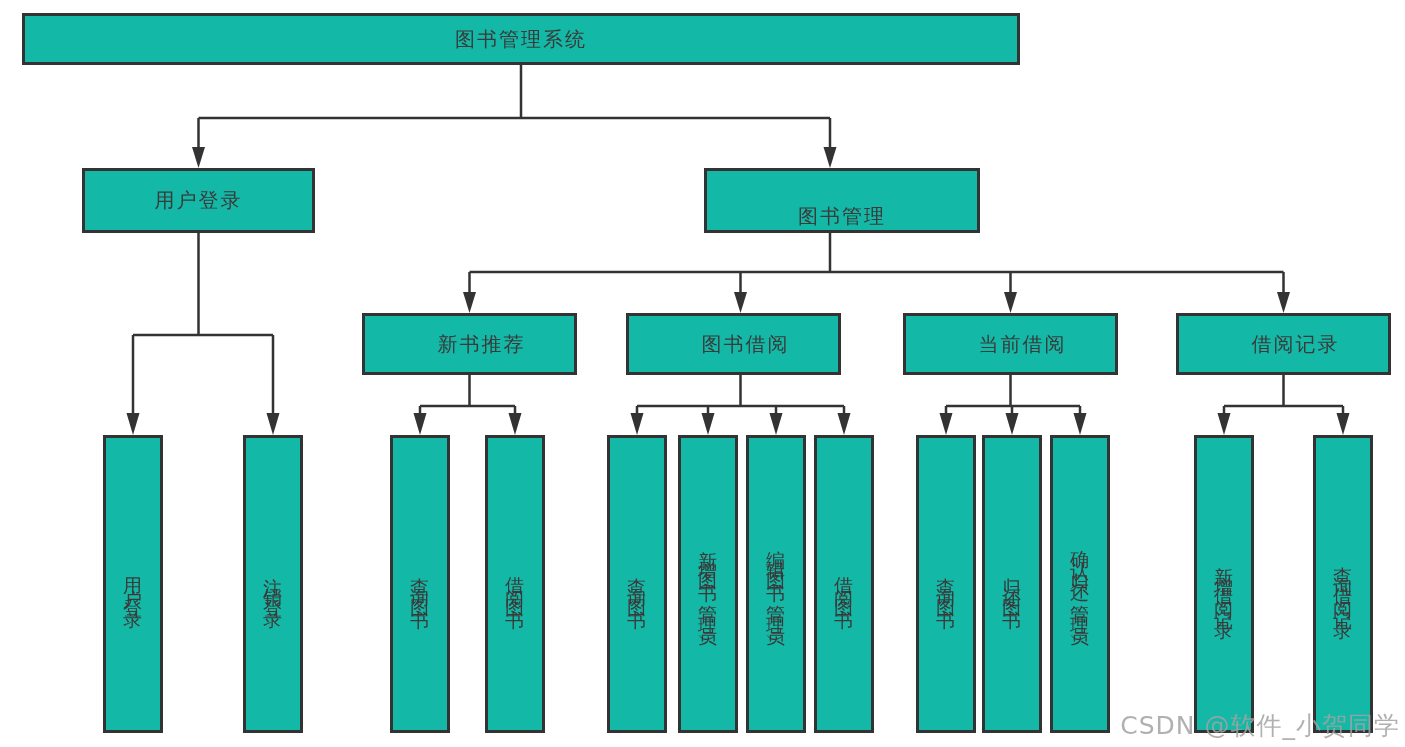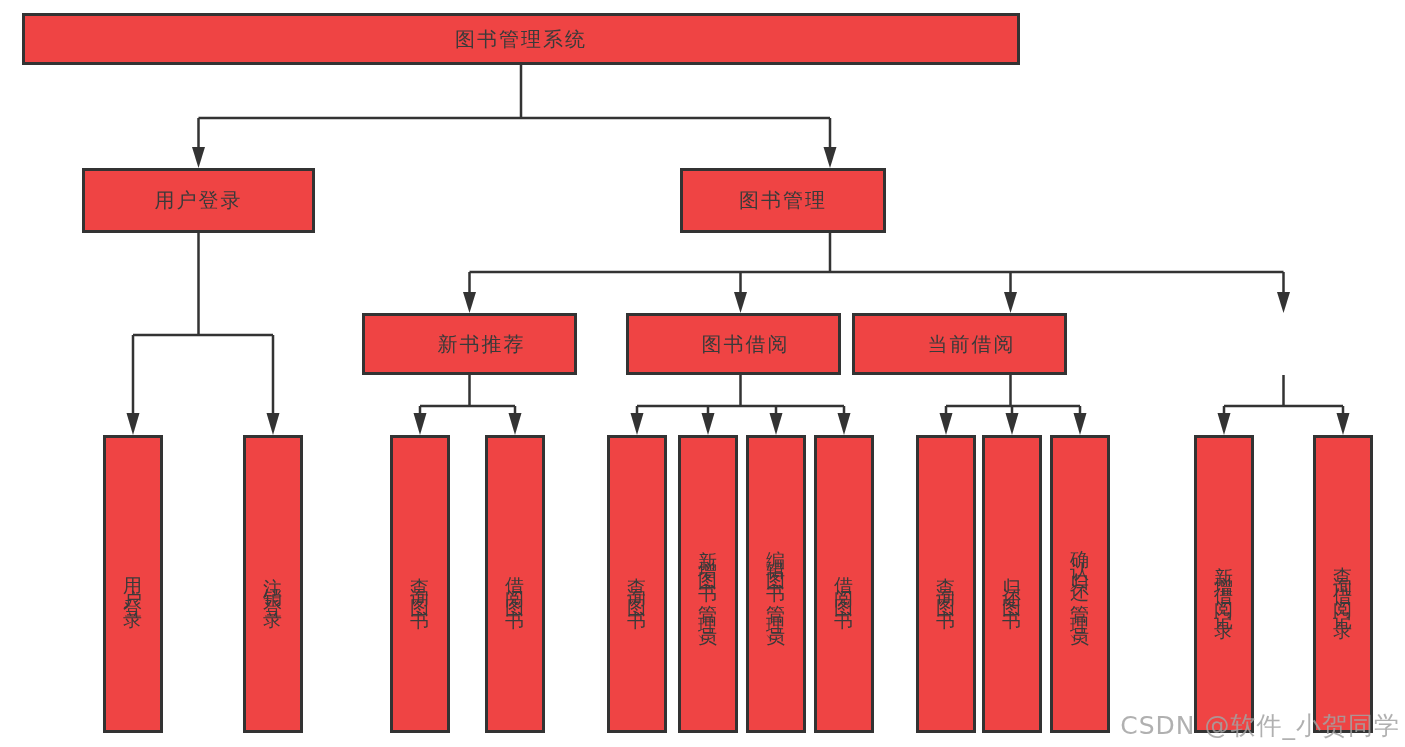--- a/index.html
+++ b/index.html
@@ -4,21 +4,21 @@
 <style>
   html,body{margin:0;padding:0;background:#ffffff;}
   .canvas{
     position:relative;width:1405px;height:747px;background:#ffffff;overflow:hidden;
     font-family:"DejaVu Sans","Liberation Sans",sans-serif;
   }
   svg.wires{position:absolute;left:0;top:0;width:1405px;height:747px;}
   .ln{stroke:#333333;stroke-width:2.5;fill:none;}
   .ah{fill:#333333;stroke:none;}
   .box{
-    position:absolute;box-sizing:border-box;background:#ef4444;
+    position:absolute;box-sizing:border-box;background:#14b8a6;
     border:3px solid #333333;color:#3a3a3a;
     display:flex;align-items:center;justify-content:center;
   }
   .h{font-size:20px;letter-spacing:2px;white-space:nowrap;}
   .root{left:22px;top:13px;width:998px;height:52px;}
   .l2{top:168px;height:65px;}
   .l3{top:313px;width:215px;height:62px;padding-left:24px;}
   .v{top:435px;width:60px;height:298px;}
   .vtext{
     writing-mode:vertical-rl;text-orientation:mixed;
@@ -77,32 +77,35 @@
     </g>
   </svg>
 
   <div class="box h root">
     <span>图书管理系统</span>
   </div>
 
   <div class="box h l2" style="left:82px;width:233px;">
     <span>用户登录</span>
   </div>
-  <div class="box h l2" style="left:680px;width:206px;">
+  <div class="box h l2" style="left:704px;width:276px;align-items:flex-end;">
     <span>图书管理</span>
   </div>
 
   <div class="box h l3" style="left:362px;">
     <span>新书推荐</span>
   </div>
   <div class="box h l3" style="left:626px;font-family:Liberation Serif, serif;">
     <span>图书借阅</span>
   </div>
-  <div class="box h l3" style="left:852px;">
+  <div class="box h l3" style="left:903px;">
     <span>当前借阅</span>
+  </div>
+  <div class="box h l3" style="left:1176px;">
+    <span>借阅记录</span>
   </div>
 
   <div class="box v" style="left:103px;">
     <span class="vtext">用户登录</span>
   </div>
   <div class="box v" style="left:243px;">
     <span class="vtext">注销登录</span>
   </div>
 
   <div class="box v" style="left:390px;">

